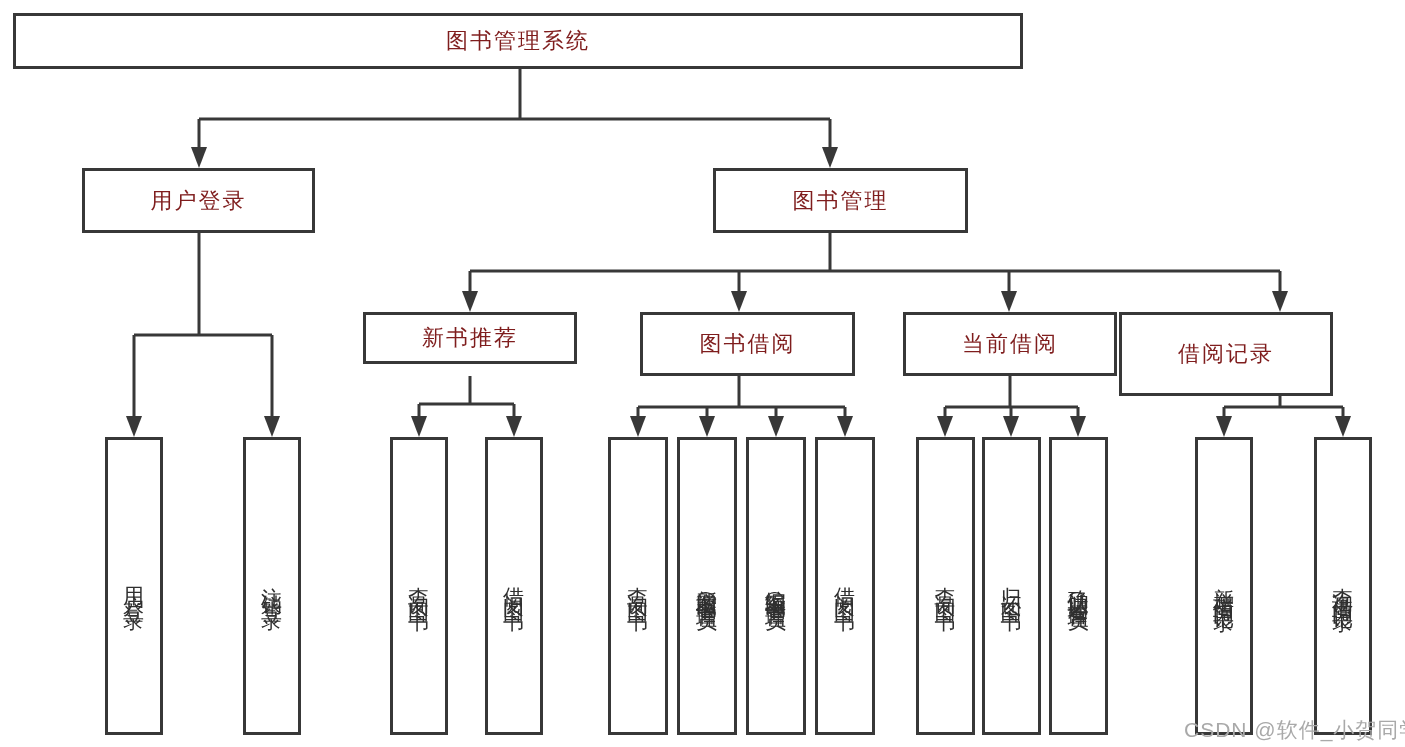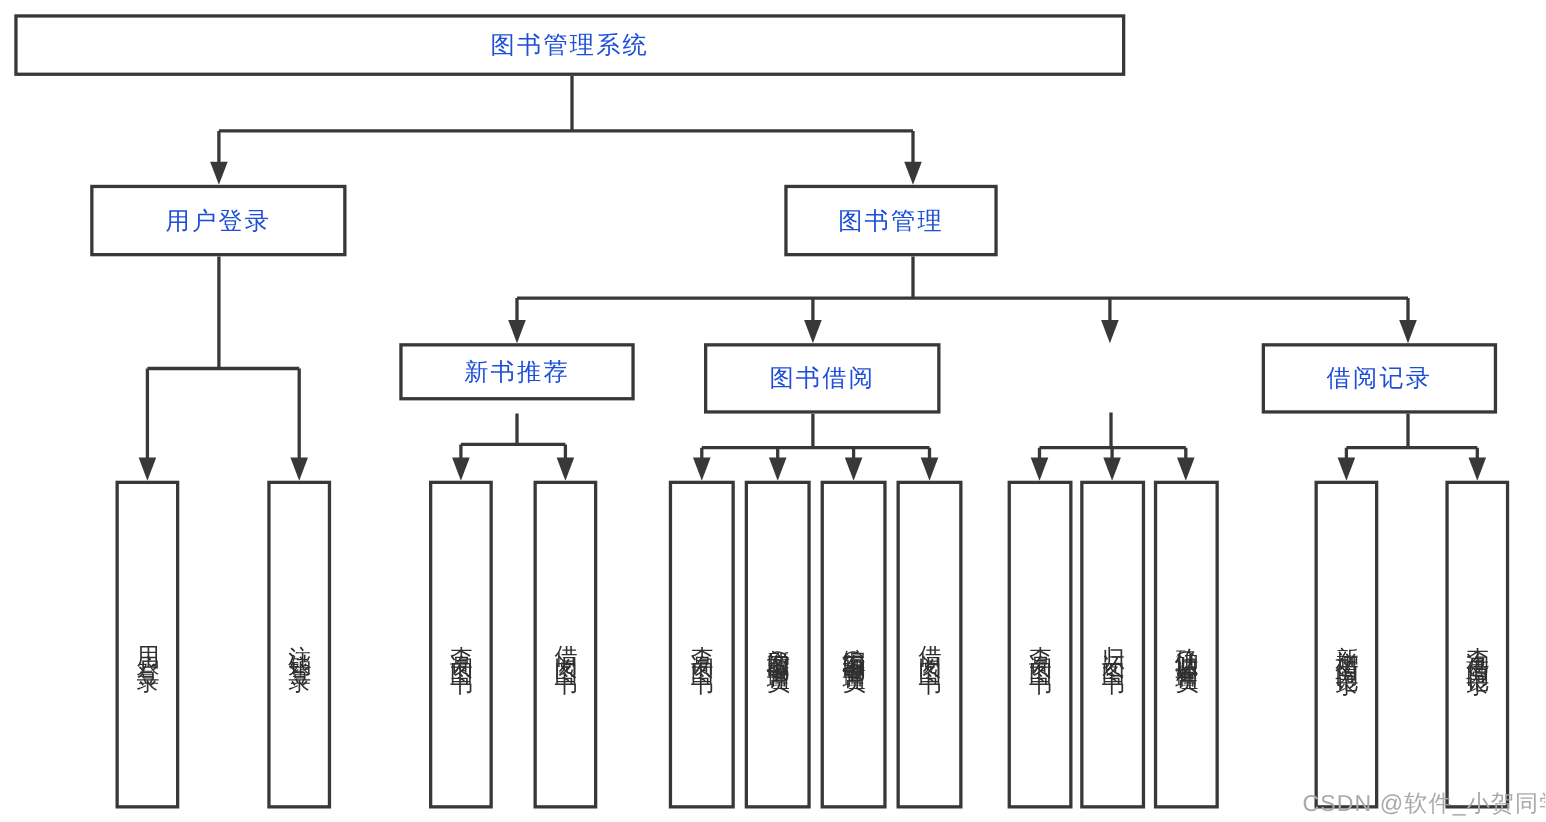--- a/index.html
+++ b/index.html
@@ -18,21 +18,21 @@
     background:#ffffff;
     display:flex;
     align-items:center;
     justify-content:center;
     color:#2f2f2f;
   }
   .box.h .lbl{
     font-size:22px;
     letter-spacing:2px;
     white-space:nowrap;
-    color:#1d4ed8;
+    color:#7f1d1d;
   }
   .box.v .lbl{
     writing-mode:vertical-rl;
     font-size:21px;
     letter-spacing:8px;
     line-height:1;
     color:#2f2f2f;
   }
   .watermark{
     position:absolute;
@@ -83,31 +83,34 @@
     </g>
   </svg>
 
   <div class="box h" style="left:13px;top:13px;width:1010px;height:56px">
     <span class="lbl">图书管理系统</span>
   </div>
 
   <div class="box h" style="left:82px;top:168px;width:233px;height:65px">
     <span class="lbl">用户登录</span>
   </div>
-  <div class="box h" style="left:713px;top:168px;width:194px;height:65px">
+  <div class="box h" style="left:713px;top:168px;width:255px;height:65px">
     <span class="lbl">图书管理</span>
   </div>
 
   <div class="box h" style="left:363px;top:312px;width:214px;height:52px">
     <span class="lbl">新书推荐</span>
   </div>
   <div class="box h" style="left:640px;top:312px;width:215px;height:64px">
     <span class="lbl">图书借阅</span>
   </div>
-  <div class="box h" style="left:1147px;top:312px;width:214px;height:64px">
+  <div class="box h" style="left:903px;top:312px;width:214px;height:64px">
+    <span class="lbl">当前借阅</span>
+  </div>
+  <div class="box h" style="left:1119px;top:312px;width:214px;height:84px">
     <span class="lbl">借阅记录</span>
   </div>
 
   <div class="box v" style="left:105px;top:437px;width:58px;height:298px">
     <span class="lbl">用户登录</span>
   </div>
   <div class="box v" style="left:243px;top:437px;width:58px;height:298px">
     <span class="lbl">注销登录</span>
   </div>
 

